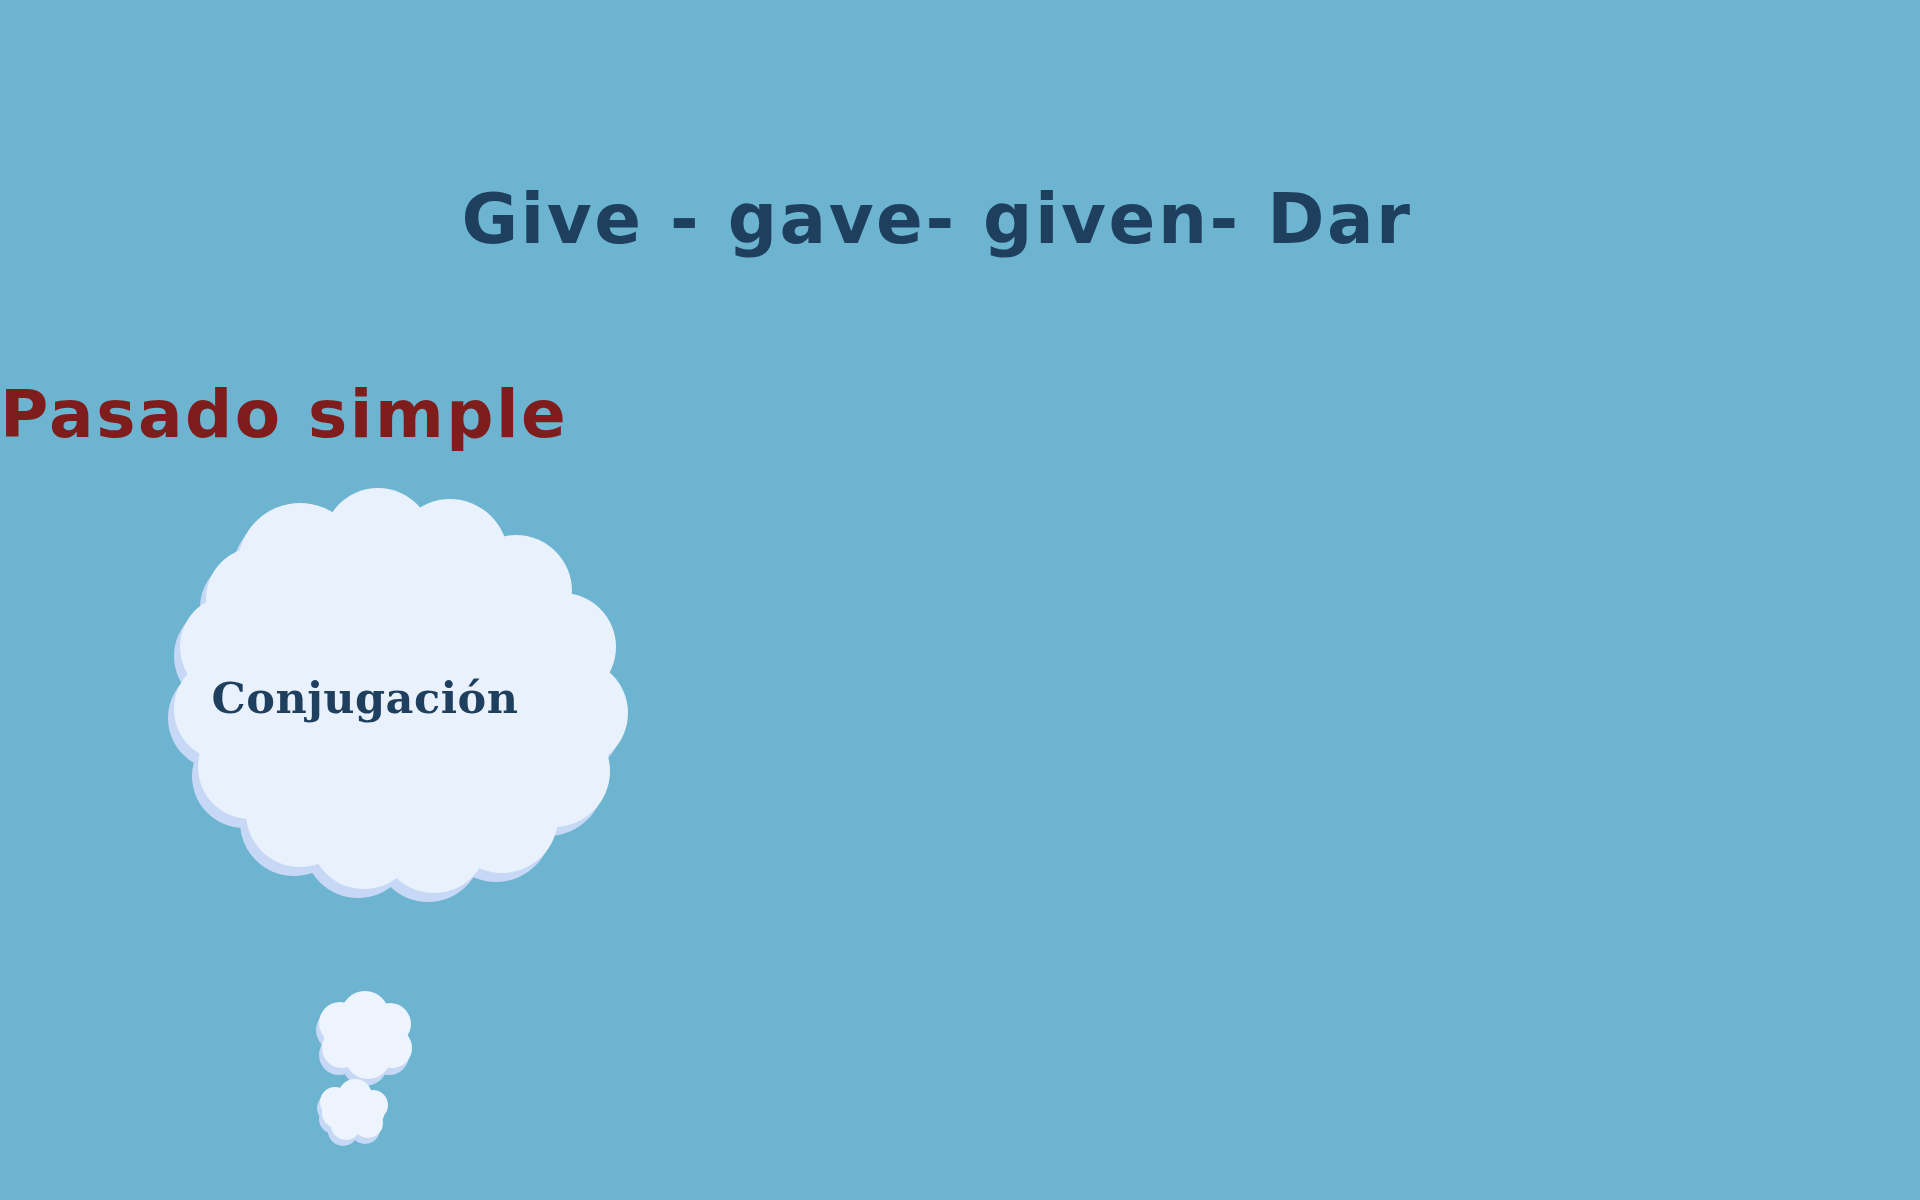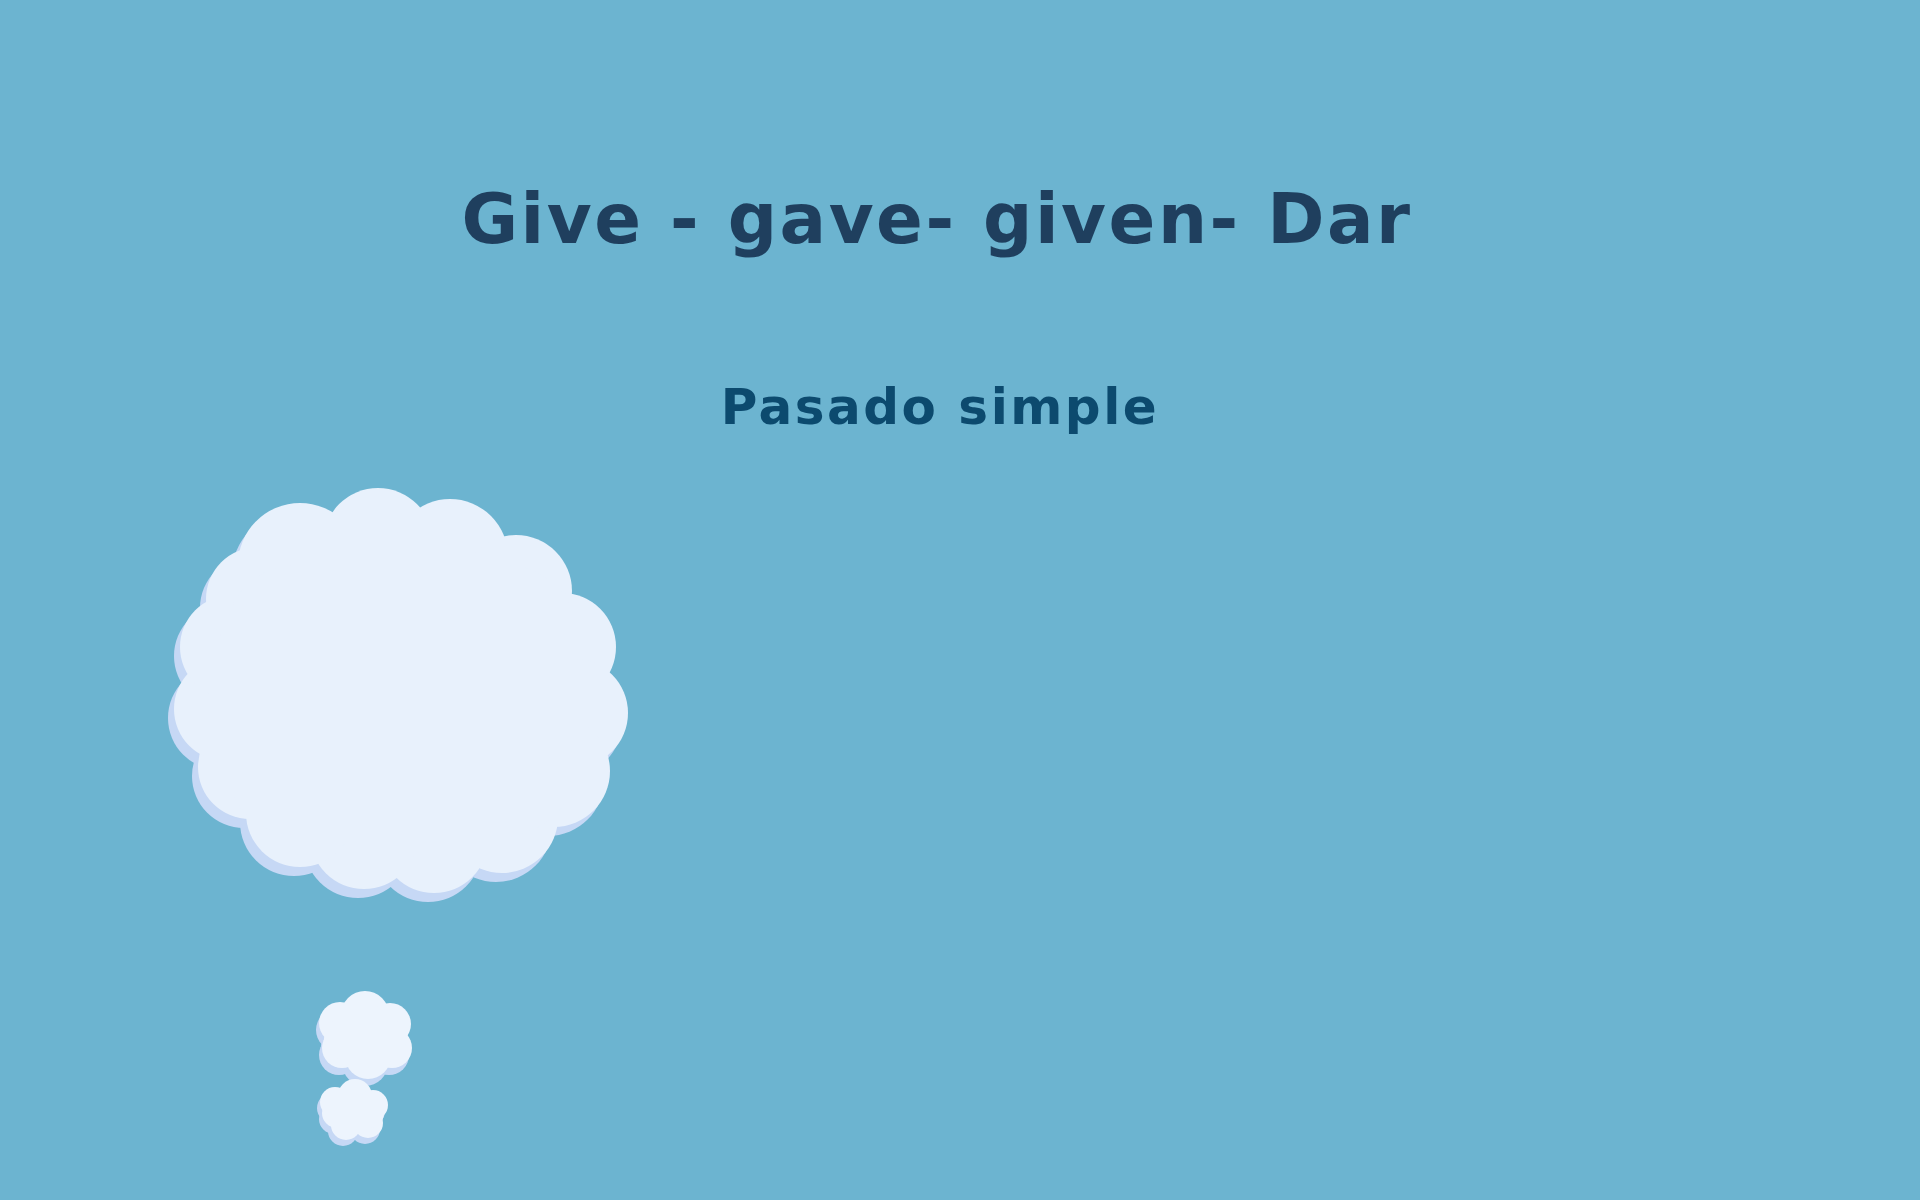--- a/index.html
+++ b/index.html
@@ -45,25 +45,24 @@
     letter-spacing: 2.5px;
     white-space: nowrap;
     line-height: 1;
   }
 
   #subtitle-line {
     position: absolute;
     left: 0;
     top: 375px;
     width: 1880px;
-    text-align: center;
-    color: #0c4a6e;
+    color: #7f1d1d;
     font-family: "DejaVu Sans", sans-serif;
     font-weight: bold;
-    font-size: 50px;
+    font-size: 66px;
     letter-spacing: 2.5px;
     white-space: nowrap;
     line-height: 1;
   }
 
   
   #thought-bubble {
     position: absolute;
     left: 150px;
     top: 495px;
@@ -164,20 +163,21 @@
         <circle cx="284" cy="344" r="54"></circle>
         <circle cx="214" cy="340" r="54"></circle>
         <circle cx="150" cy="318" r="54"></circle>
         <circle cx="100" cy="272" r="52"></circle>
         <circle cx="76" cy="214" r="52"></circle>
         <circle cx="82" cy="152" r="52"></circle>
         <circle cx="108" cy="104" r="52"></circle>
         <rect x="76" y="70" width="350" height="270" rx="70"></rect>
       </g>
     </svg>
+    <div id="bubble-label">Conjugación</div>
   </div>
 
   <div id="tail-bubbles">
     <svg viewBox="0 0 200 200" xmlns="http://www.w3.org/2000/svg">
 
       <g>
         <g transform="translate(-3,7)" fill="#C6D8F5">
           <circle cx="60" cy="63" r="21"></circle>
           <circle cx="85" cy="55" r="24"></circle>
           <circle cx="110" cy="64" r="21"></circle>

